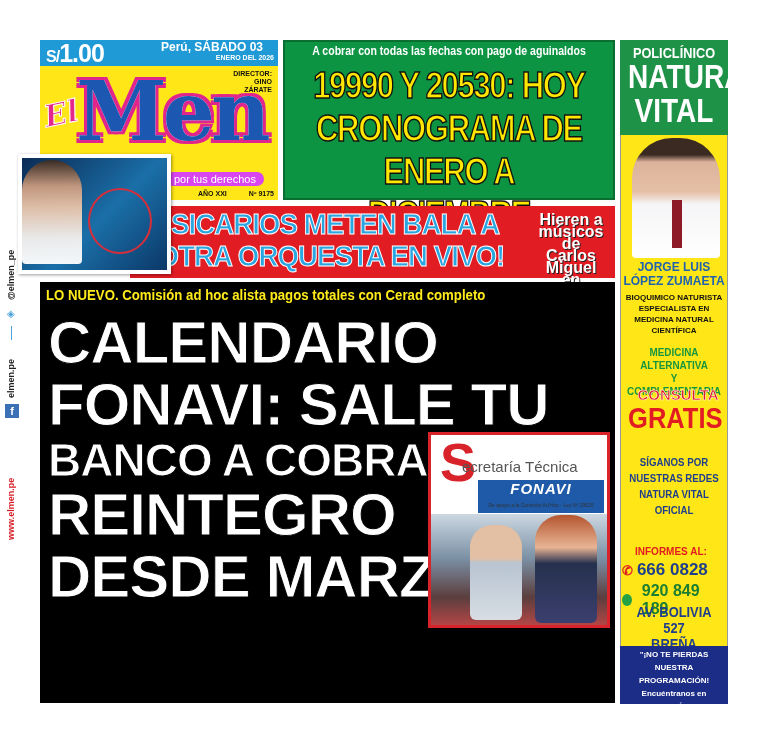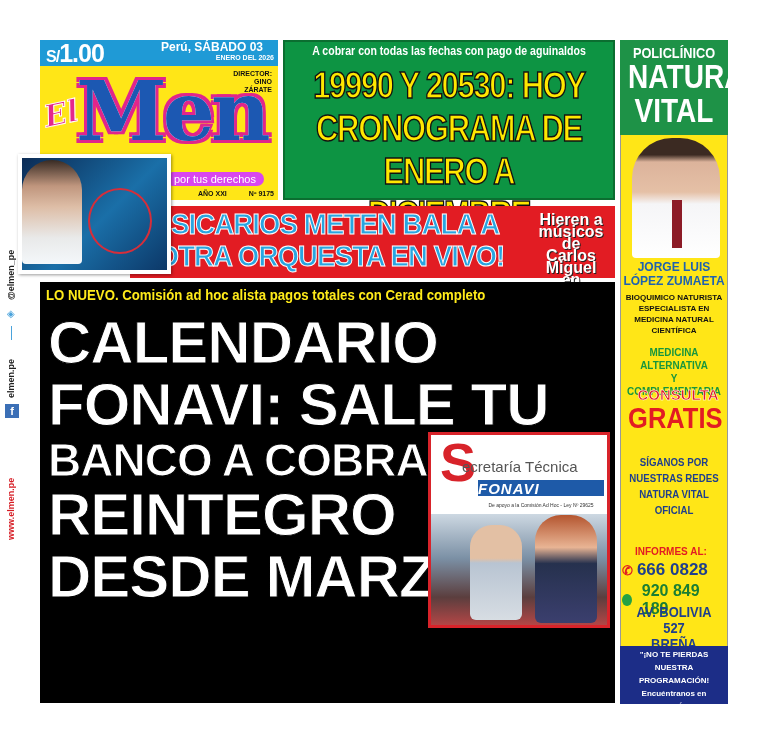--- a/index.html
+++ b/index.html
@@ -38,21 +38,21 @@
   .black { left:40px; top:282px; width:575px; height:421px; background:#000; }
   .kicker { left:46px; top:286px; width:565px; color:#ffeb1a; font-weight:bold; font-size:15px; white-space:nowrap; transform:scaleX(0.88); transform-origin:left; }
   .main-head { left:48px; top:312px; color:#fff; font-weight:bold; letter-spacing:-1px; -webkit-text-stroke:1px #000; }
   .mh1 { font-size:60px; line-height:62px; }
   .mh2 { font-size:46px; line-height:48px; }
 
   
   .fonavi { left:428px; top:432px; width:182px; height:196px; background:#fff; border:3px solid #d8232a; box-sizing:border-box; }
   .fonavi-s { left:440px; top:434px; font-size:54px; font-weight:bold; color:#d8232a; line-height:56px; }
   .fonavi-sec { left:462px; top:458px; font-size:15px; color:#555; }
-  .fonavi-bar { left:478px; top:480px; width:126px; height:16px; background:#1e5aa8; color:#fff; font-weight:bold; font-size:15px; text-align:left; line-height:18px; font-style:italic; letter-spacing:1px; }
+  .fonavi-bar { left:478px; top:480px; width:126px; height:33px; background:#1e5aa8; color:#fff; font-weight:bold; font-size:15px; text-align:center; line-height:18px; font-style:italic; letter-spacing:1px; }
   .fonavi-law { left:478px; top:502px; width:126px; font-size:5px; color:#333; text-align:center; }
   .fonavi-photo { left:431px; top:514px; width:176px; height:111px; background:linear-gradient(180deg,#cdd8e2 0%,#7b90a5 40%,#5b3e3e 75%,#b34646 100%); }
   .person-a { left:470px; top:525px; width:52px; height:95px; background:linear-gradient(180deg,#e3c0a4 0%,#e3c0a4 35%,#b8c4d2 40%,#d7dde3 100%); border-radius:22px 22px 6px 6px; }
   .person-b { left:535px; top:515px; width:62px; height:108px; background:linear-gradient(180deg,#b4552f 0%,#e8b494 30%,#26314e 45%,#3b3f6e 100%); border-radius:26px 26px 6px 6px; }
 
   
   .ad { left:620px; top:40px; width:108px; height:664px; background:#ffe617; border:1px solid #999; box-sizing:border-box; }
   .ad-top { left:620px; top:40px; width:108px; height:95px; background:#1e9247; }
   .ad-title1 { left:620px; top:44px; width:108px; text-align:center; color:#fff; font-weight:bold; font-size:15px; transform:scaleX(0.85); }
   .ad-title2 { left:620px; top:60px; width:108px; text-align:center; color:#fff; font-weight:bold; font-size:33px; line-height:34px; transform:scaleX(0.85); }

